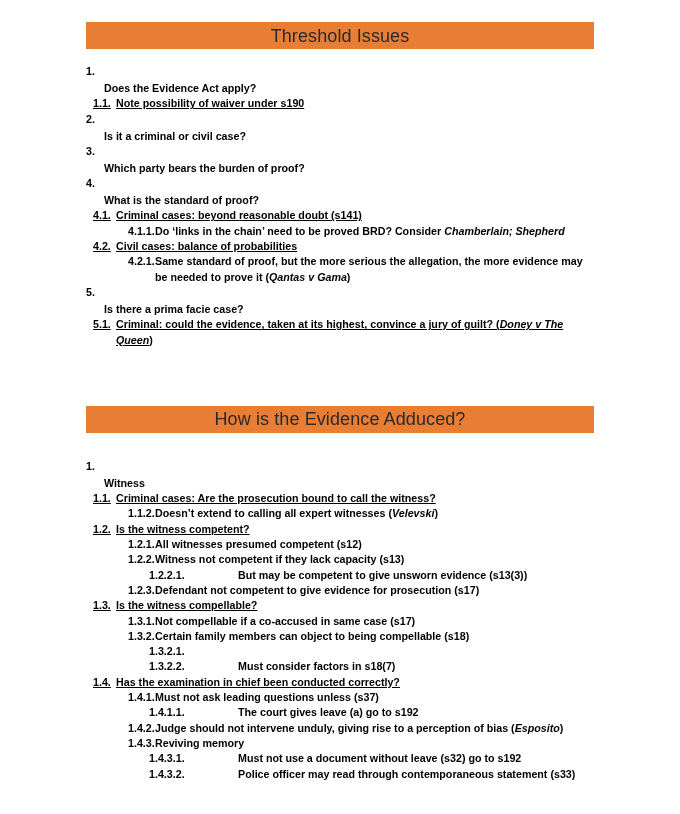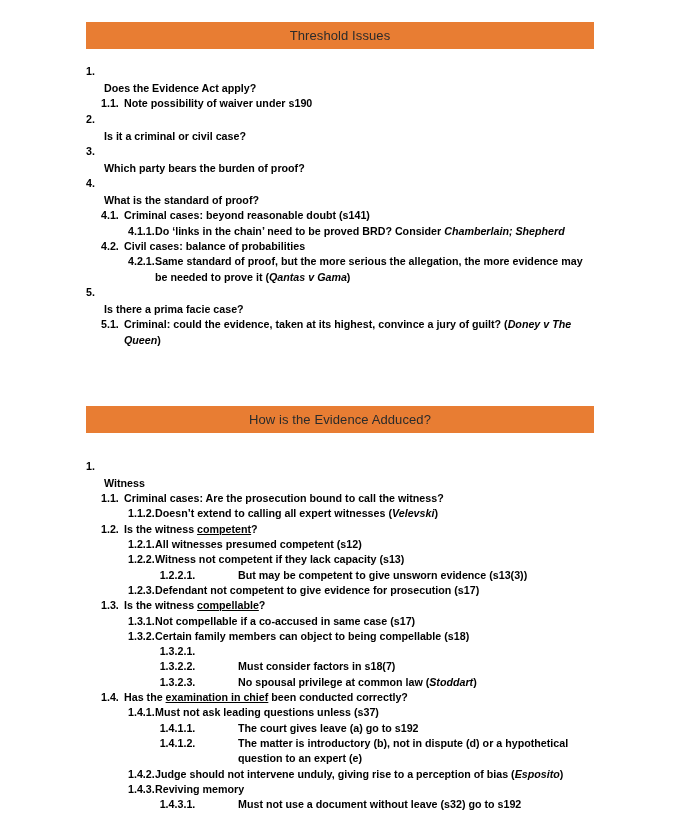--- a/index.html
+++ b/index.html
@@ -29,21 +29,21 @@
   .section-banner {
     margin: 0 86px 0 86px;
     background: #E87D33;
     height: 27px;
     display: flex;
     align-items: center;
     justify-content: center;
   }
   .section-banner-title {
     font-family: "Liberation Sans", sans-serif;
-    font-size: 13px;
+    font-size: 18px;
     font-weight: 400;
     color: #2b2b2b;
     letter-spacing: 0.1px;
     line-height: 1;
   }
 
   
   .outline {
     margin: 0 86px 0 86px;
     font-size: 10.7px;
@@ -66,32 +66,32 @@
     flex: 1 1 auto;
     font-weight: bold;
   }
 
   
   .lvl1 { margin-left: 0px; }
   .lvl1 > .num { width: 18px; }
   .lvl1 > .txt { text-indent: 0; margin-top: 17px; }
 
   
-  .lvl2 { margin-left: 15px; }
+  .lvl2 { margin-left: 7px; text-decoration: underline; }
   .lvl2 > .num { width: 23px; }
   .lvl2 > .txt { padding-left: 0px; }
 
   
   .lvl3 { margin-left: 42px; justify-content: space-between; }
   .lvl3 > .num { width: 27px; }
   .lvl3 > .txt { padding-left: 0px; }
 
   
   .lvl4 { margin-left: 63px; }
-  .lvl4 > .num { width: 57px; text-align: center; }
+  .lvl4 > .num { width: 57px; }
   .lvl4 > .txt { padding-left: 0px; margin-left: 32px; }
 
   
   .lvl2 > .txt, .lvl3 > .txt, .lvl4 > .txt { }
 
   i, .ital { font-style: italic; }
   u, .und  { text-decoration: underline; }
   .gap-before-list { height: 15px; }
   .gap-list-to-banner { height: 58px; }
   .gap-banner-to-list { height: 26px; }
@@ -209,40 +209,32 @@
         <span class="num">1.3.2.</span>
         <span class="txt"><span>Certain family members can object to being compellable (s18)</span></span>
       </div>
       <div class="item lvl4">
         <span class="num">1.3.2.1.</span>
       </div>
       <div class="item lvl4">
         <span class="num">1.3.2.2.</span>
         <span class="txt"><span>Must consider factors in s18(7)</span></span>
       </div>
-      <div class="item lvl4">
-        <span class="num">1.3.2.3.</span>
-        <span class="txt"><span>No spousal privilege at common law (</span><i>Stoddart</i><span>)</span></span>
-      </div>
       <div class="item lvl2">
         <span class="num">1.4.</span>
         <span class="txt"><span>Has the </span><u>examination in chief</u><span> been conducted correctly?</span></span>
       </div>
       <div class="item lvl3">
         <span class="num">1.4.1.</span>
         <span class="txt"><span>Must not ask leading questions unless (s37)</span></span>
       </div>
       <div class="item lvl4">
         <span class="num">1.4.1.1.</span>
         <span class="txt"><span>The court gives leave (a) go to s192</span></span>
       </div>
-      <div class="item lvl4">
-        <span class="num">1.4.1.2.</span>
-        <span class="txt"><span>The matter is introductory (b), not in dispute (d) or a hypothetical question to an expert (e)</span></span>
-      </div>
       <div class="item lvl3">
         <span class="num">1.4.2.</span>
         <span class="txt"><span>Judge should not intervene unduly, giving rise to a perception of bias (</span><i>Esposito</i><span>)</span></span>
       </div>
       <div class="item lvl3">
         <span class="num">1.4.3.</span>
         <span class="txt"><span>Reviving memory</span></span>
       </div>
       <div class="item lvl4">
         <span class="num">1.4.3.1.</span>

